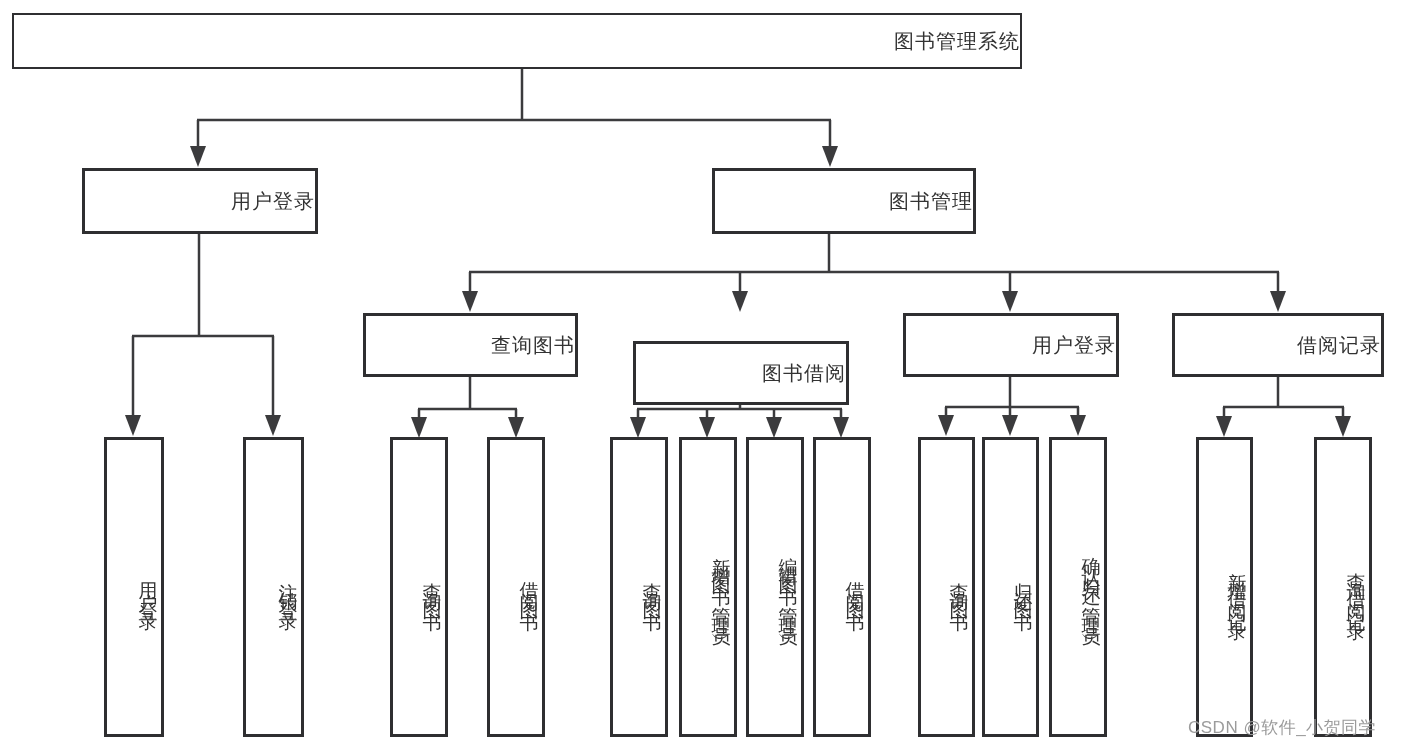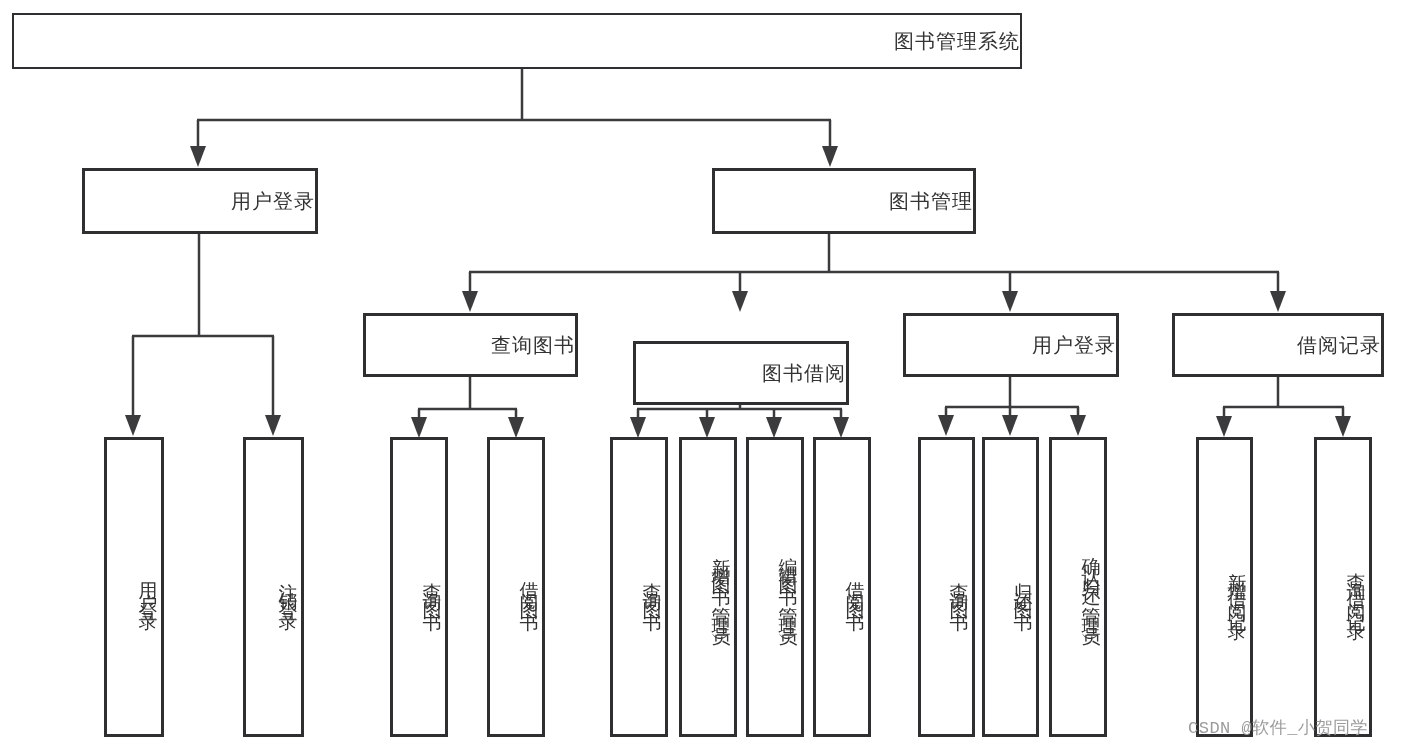--- a/index.html
+++ b/index.html
@@ -48,21 +48,20 @@
     white-space:nowrap;
   }
   .watermark{
     position:absolute;
     left:1188px;top:716px;
     font-size:17px;
     color:var(--watermark);
     white-space:nowrap;
     z-index:5;
     letter-spacing:0.5px;
-    font-family:Liberation Mono, monospace;
   }
 </style>
 </head>
 <body>
 
 <div class="canvas">
 
   <svg class="connectors" width="1405" height="747" viewBox="0 0 1405 747" aria-hidden="true">
     <g>
       <line x1="522" y1="68" x2="522" y2="121"></line>

